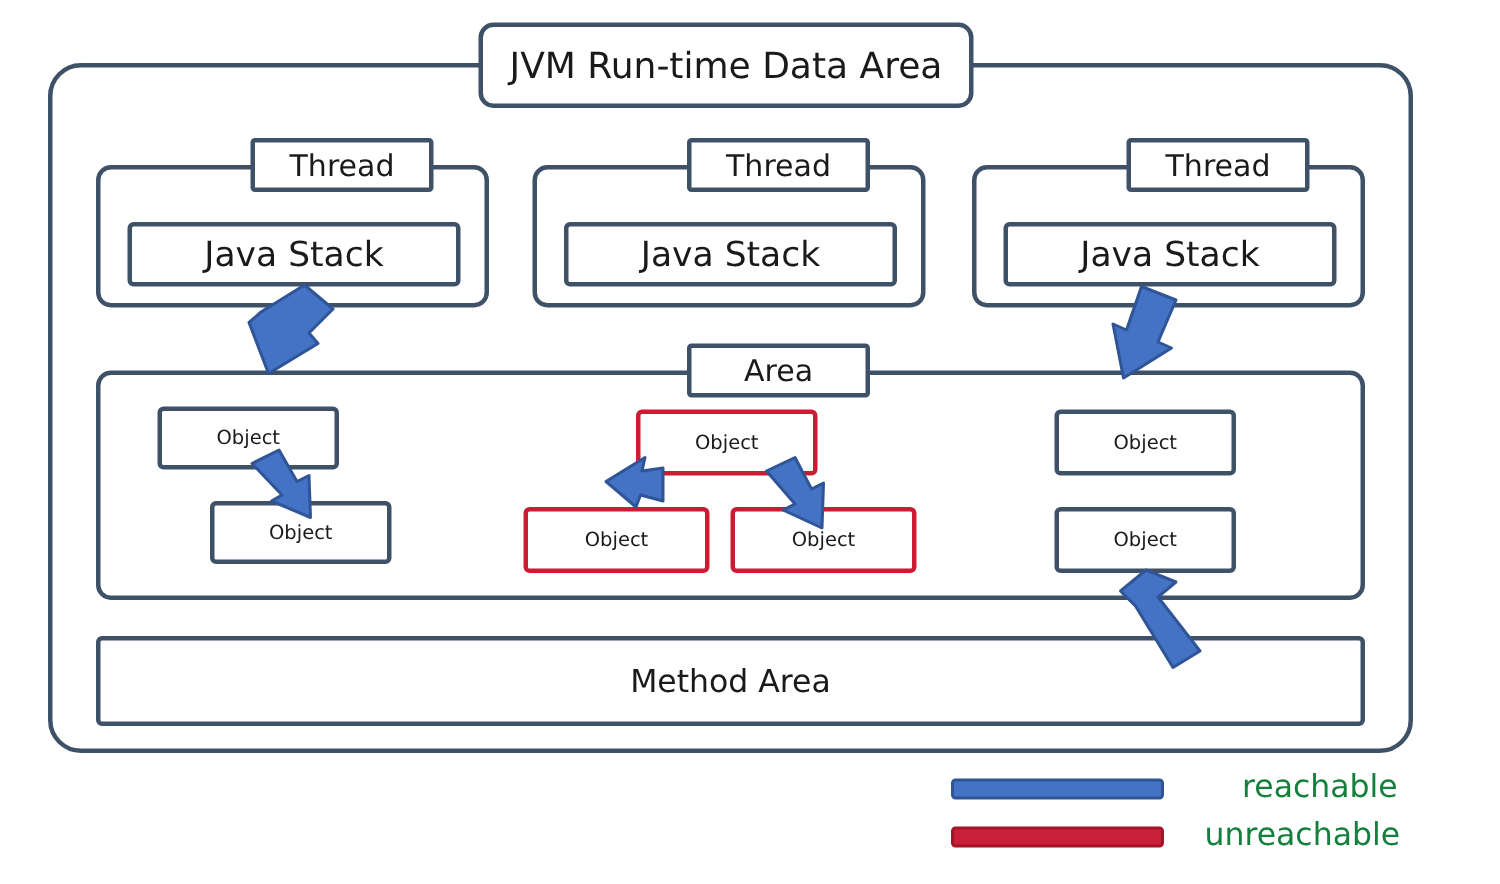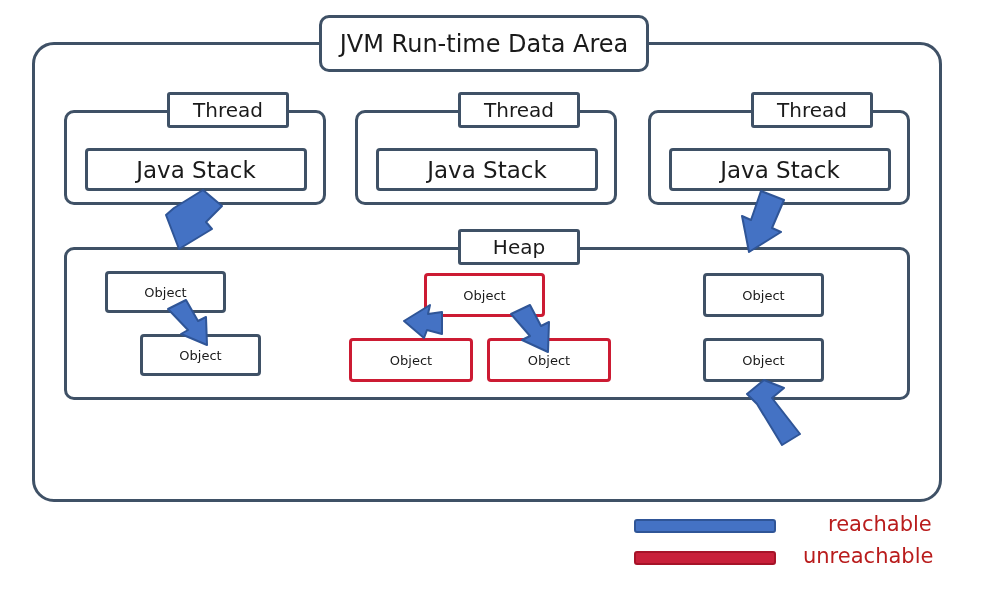--- a/index.html
+++ b/index.html
@@ -27,21 +27,21 @@
   .t-method{font-size:21px;}
   .t-legend{font-size:21px;}
 
   
   .layer-container{z-index:1;}
   .layer-chip{z-index:3;}
 
   .legend-bar{position:absolute;border-radius:3px;box-sizing:border-box;}
   .legend-blue{background:#4472C4;border:2px solid #2F5597;}
   .legend-red{background:#C9203A;border:2px solid #A61328;}
-  .legend-text{position:absolute;color:#b91c1c;white-space:nowrap;}
+  .legend-text{position:absolute;color:#15803d;white-space:nowrap;}
 
   svg.arrows{position:absolute;left:0;top:0;width:1000px;height:589px;pointer-events:none;z-index:4;}
 </style>
 </head>
 <body>
 
 <div id="stage">
 
   <div class="box slate outer layer-container" style="left:32px;top:42px;width:910px;height:460px;"></div>
 
@@ -68,21 +68,21 @@
   <div class="box slate thread-container layer-container" style="left:648px;top:110px;width:262px;height:95px;"></div>
   <div class="box slate label-chip layer-chip t-label" style="left:718px;top:92px;width:122px;height:36px;">
     <span>Thread</span>
   </div>
   <div class="box slate inner-rect layer-chip t-stack" style="left:669px;top:148px;width:222px;height:43px;">
     <span>Java Stack</span>
   </div>
 
   <div class="box slate heap-container layer-container" style="left:64px;top:247px;width:846px;height:153px;"></div>
   <div class="box slate label-chip layer-chip t-label" style="left:425px;top:229px;width:122px;height:36px;">
-    <span>Heap</span>
+    <span>Area</span>
   </div>
 
   <div class="box slate inner-rect layer-chip t-object" style="left:105px;top:271px;width:121px;height:42px;">
     <span>Object</span>
   </div>
 
   <div class="box slate inner-rect layer-chip t-object" style="left:140px;top:334px;width:121px;height:42px;">
     <span>Object</span>
   </div>
 
@@ -99,20 +99,23 @@
   </div>
 
   <div class="box slate inner-rect layer-chip t-object" style="left:703px;top:273px;width:121px;height:44px;">
     <span>Object</span>
   </div>
 
   <div class="box slate inner-rect layer-chip t-object" style="left:703px;top:338px;width:121px;height:44px;">
     <span>Object</span>
   </div>
 
+  <div class="box slate inner-rect layer-chip t-method" style="left:64px;top:424px;width:846px;height:60px;">
+    <span>Method Area</span>
+  </div>
 
   <svg class="arrows" viewBox="0 0 1000 589">
     <g fill="#4472C4" stroke="#2F5597" stroke-width="2" stroke-linejoin="round">
 
       <g>
         <polygon points="203,190 222,206 206,222 212,229 179,249 166,215 174,208"></polygon>
       </g>
 
       <g>
         <polygon points="168,309 186,300 198,321 206,317 207,345 181,334 188,330"></polygon>

